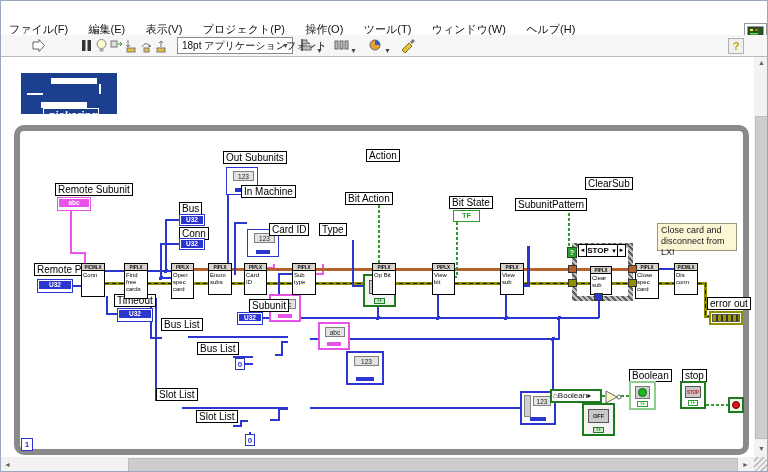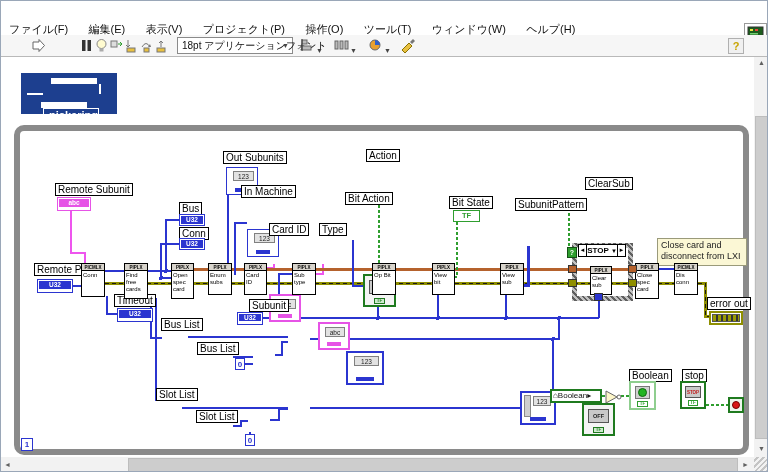--- a/index.html
+++ b/index.html
@@ -433,21 +433,21 @@
     <div class="tunnel" style="left:627px;top:208px;width:9px;height:8px;background:#b5622d"></div>
     <div class="tunnel" style="left:567px;top:222px;width:9px;height:8px;background:#8f8f00"></div>
     <div class="tunnel" style="left:627px;top:222px;width:9px;height:8px;background:#8f8f00"></div>
     <div class="tunnel" style="left:593px;top:236px;width:9px;height:8px;background:#2b35d0"></div>
 
     <div class="node" style="left:589px;top:209px;width:22px;height:29px">
       <div class="nhd">PIPLX</div>
       <div class="nbd">Clear sub</div>
     </div>
 
-    <div class="freelbl" style="left:656px;top:181px;width:90px;height:28px">Close card and disconnect from LXI</div>
+    <div class="freelbl" style="left:656px;top:166px;width:80px;height:28px">Close card and disconnect from LXI</div>
 
     <div class="node" style="left:634px;top:206px;width:24px;height:36px">
       <div class="nhd">PIPLX</div>
       <div class="nbd">Close spec card</div>
     </div>
     <div class="node" style="left:673px;top:206px;width:24px;height:32px">
       <div class="nhd">PICMLX</div>
       <div class="nbd">Dis conn</div>
     </div>
 

